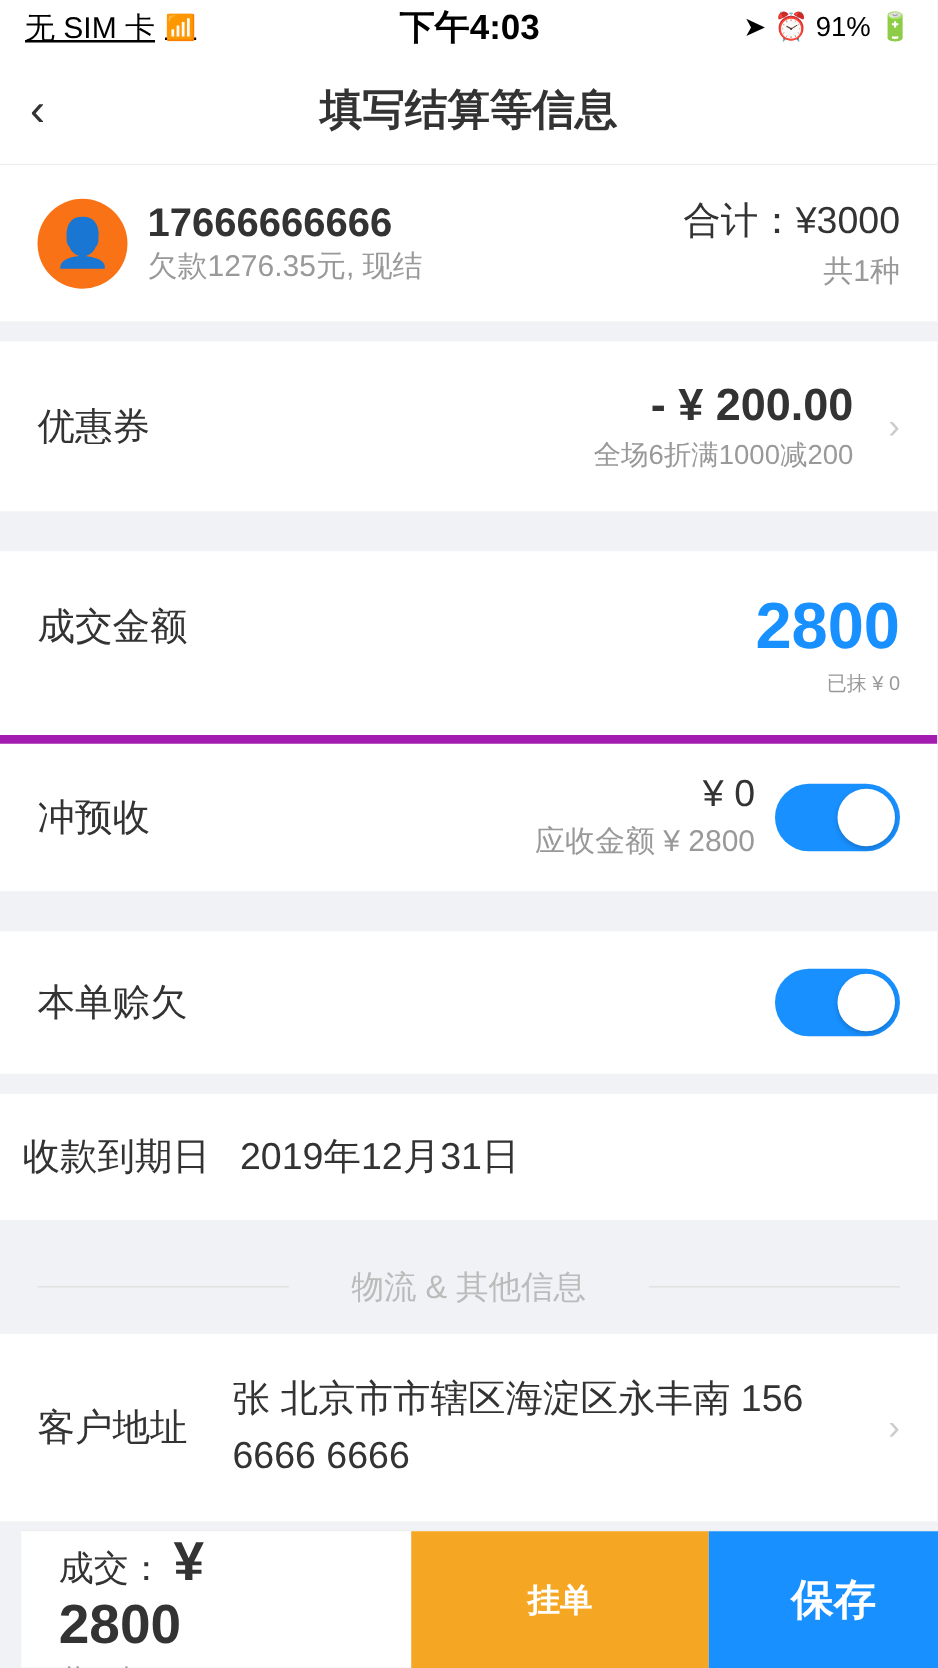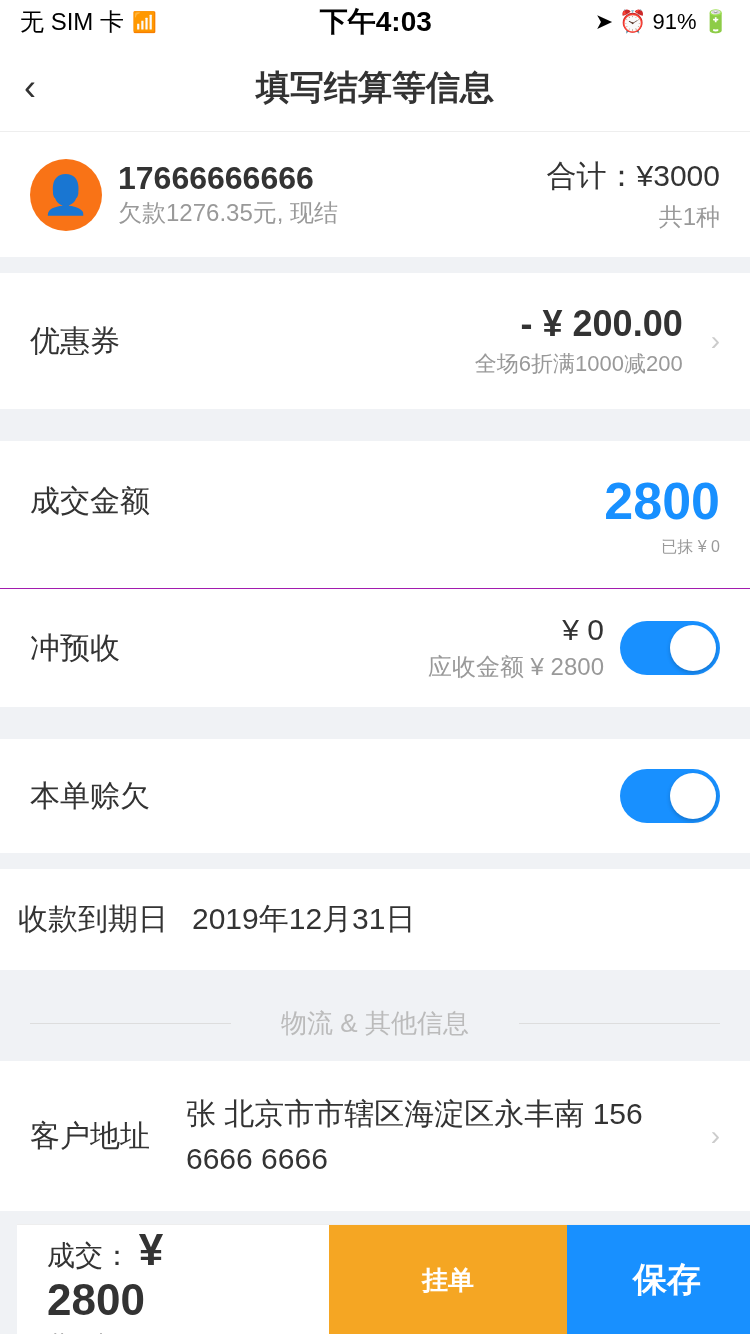--- a/index.html
+++ b/index.html
@@ -17,21 +17,21 @@
     .status-bar {
       height: 44px;
       background: #fff;
       display: flex;
       align-items: center;
       justify-content: space-between;
       padding: 0 20px;
       font-size: 24px;
       color: #000;
     }
-    .status-left { display: flex; align-items: center; gap: 8px; }
+    .status-left { display: flex; align-items: center; gap: 8px; text-decoration: underline; }
     .status-center { font-weight: 600; font-size: 28px; }
     .status-right { display: flex; align-items: center; gap: 6px; font-size: 22px; }
 
     
     .nav-bar {
       height: 88px;
       background: #fff;
       display: flex;
       align-items: center;
       justify-content: center;
@@ -193,21 +193,21 @@
       margin-top: 6px;
     }
 
     
     .advance-row {
       background: #fff;
       padding: 24px 30px;
       display: flex;
       align-items: center;
       justify-content: space-between;
-      border-top: 1px solid #a21caf;
+      border-top: 7px solid #a21caf;
     }
     .advance-label {
       font-size: 30px;
       color: #333;
     }
     .advance-right {
       display: flex;
       align-items: center;
       gap: 16px;
     }

